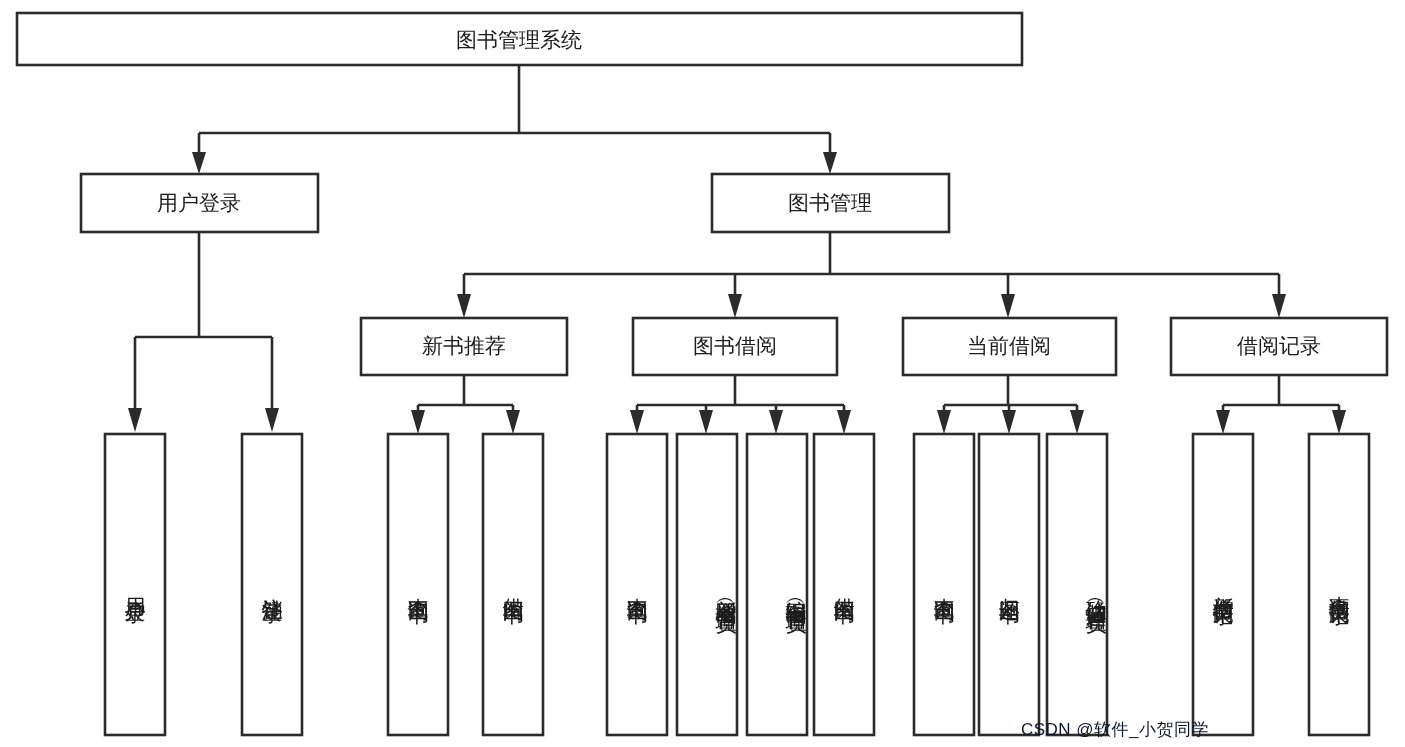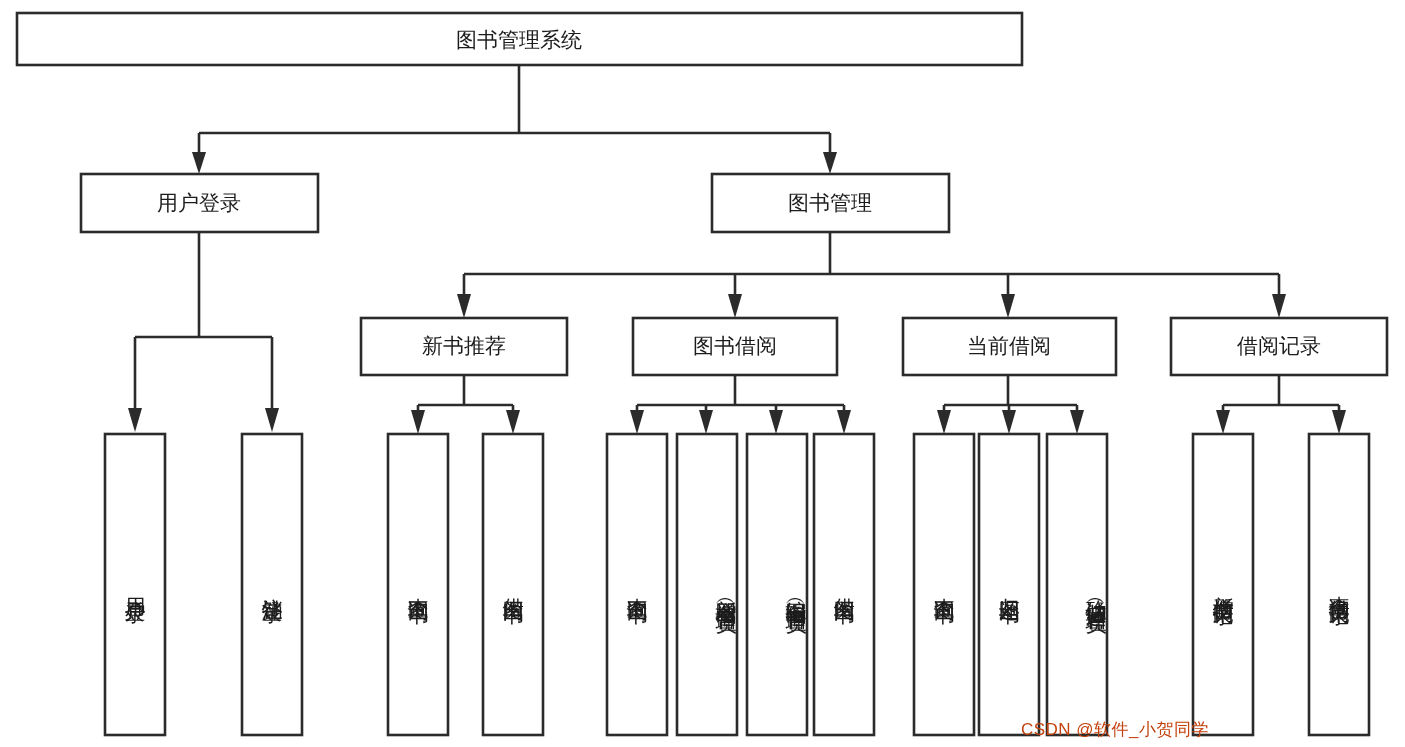--- a/index.html
+++ b/index.html
@@ -62,21 +62,21 @@
     letter-spacing: 2px;
     white-space: nowrap;
     pointer-events: none;
   }
   .watermark {
     position: absolute;
     right: 8px;
     bottom: 6px;
     font-family: "Liberation Sans", "DejaVu Sans", sans-serif;
     font-size: 17px;
-    color: #c2410c;
+    color: #0f172a;
     letter-spacing: 0.5px;
     white-space: nowrap;
   }
 </style>
 </head>
 <body>
 
 <div id="diagram-root">
 
   <svg class="flow" viewBox="0 0 1405 747" xmlns="http://www.w3.org/2000/svg">

